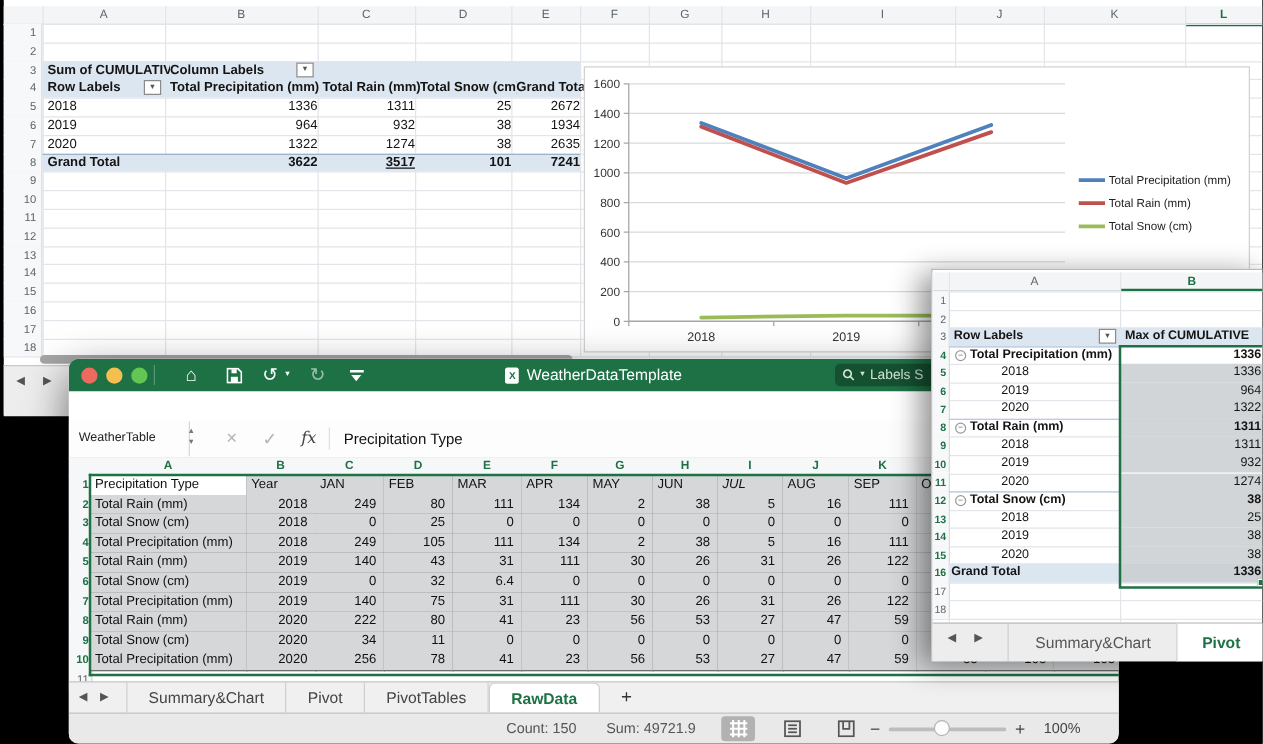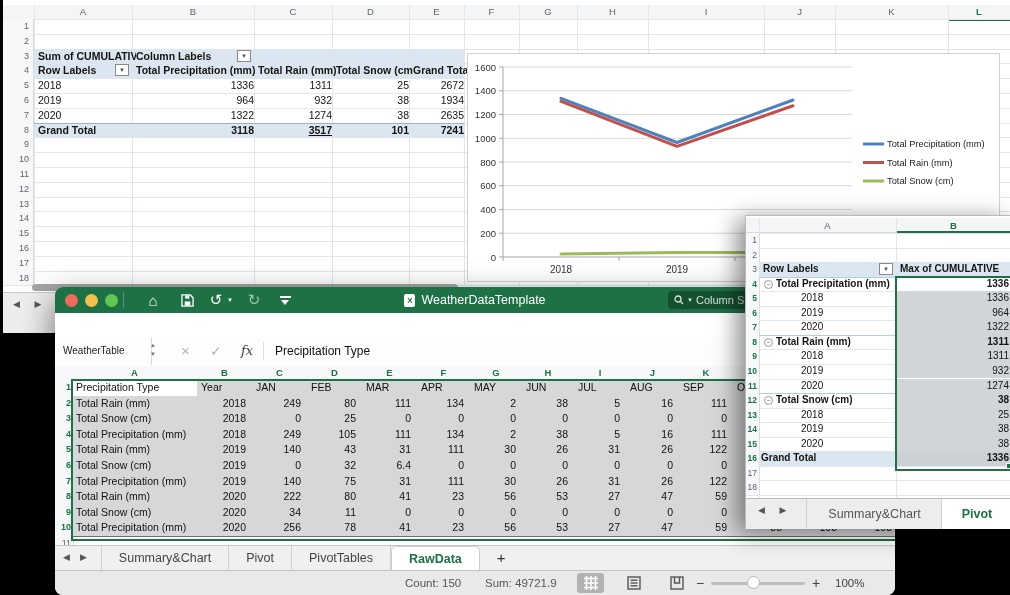--- a/index.html
+++ b/index.html
@@ -163,21 +163,21 @@
         <div class="cell num" style="left: 251px; top: 93px; width: 78px; height: 14.8px; line-height: 14.8px;">932</div>
         <div class="cell num" style="left: 329px; top: 93px; width: 77px; height: 14.8px; line-height: 14.8px;">38</div>
         <div class="cell num" style="left: 406px; top: 93px; width: 55px; height: 14.8px; line-height: 14.8px;">1934</div>
         <div class="cell lbl" style="left: 31px; top: 107.8px; width: 98px; height: 14.8px; line-height: 14.8px;">2020</div>
         <div class="cell num" style="left: 129px; top: 107.8px; width: 122px; height: 14.8px; line-height: 14.8px;">1322</div>
         <div class="cell num" style="left: 251px; top: 107.8px; width: 78px; height: 14.8px; line-height: 14.8px;">1274</div>
         <div class="cell num" style="left: 329px; top: 107.8px; width: 77px; height: 14.8px; line-height: 14.8px;">38</div>
         <div class="cell num" style="left: 406px; top: 107.8px; width: 55px; height: 14.8px; line-height: 14.8px;">2635</div>
         <div class="blueband" style="left: 31px; top: 122.6px; width: 430px; height: 14.8px; border-top: 1px solid rgb(157, 179, 204); box-sizing: border-box;"></div>
         <div class="cell lbl bold" style="left: 31px; top: 122.6px; width: 98px; height: 14.8px; line-height: 14.8px;">Grand Total</div>
-        <div class="cell num bold" style="left: 129px; top: 122.6px; width: 122px; height: 14.8px; line-height: 14.8px;">3118</div>
+        <div class="cell num bold" style="left: 129px; top: 122.6px; width: 122px; height: 14.8px; line-height: 14.8px;">3622</div>
         <div class="cell num bold" style="left: 251px; top: 122.6px; width: 78px; height: 14.8px; line-height: 14.8px; text-decoration: underline;">3517</div>
         <div class="cell num bold" style="left: 329px; top: 122.6px; width: 77px; height: 14.8px; line-height: 14.8px;">101</div>
         <div class="cell num bold" style="left: 406px; top: 122.6px; width: 55px; height: 14.8px; line-height: 14.8px;">7241</div>
       </div>
     <div class="chart-box">
       <svg id="chart-svg" width="529" height="225">
           <line x1="35" y1="179.25" x2="384" y2="179.25" stroke="#d9d9d9" stroke-width="1"></line>
           <line x1="35" y1="155.5" x2="384" y2="155.5" stroke="#d9d9d9" stroke-width="1"></line>
           <line x1="35" y1="131.75" x2="384" y2="131.75" stroke="#d9d9d9" stroke-width="1"></line>
           <line x1="35" y1="108" x2="384" y2="108" stroke="#d9d9d9" stroke-width="1"></line>
@@ -256,21 +256,21 @@
       <div class="wintitle">
         <span class="docicon">X</span>
         <span>WeatherDataTemplate</span>
       </div>
       <div class="searchbox">
         <svg width="10" height="10" viewBox="0 0 10 10">
             <circle cx="4" cy="4" r="3" fill="none" stroke="#d5e6da" stroke-width="1.3"></circle>
             <line x1="6.3" y1="6.3" x2="9" y2="9" stroke="#d5e6da" stroke-width="1.3"></line>
           </svg>
         <span style="font-size:6px;">▼</span>
-        <span>Column S</span>
+        <span>Labels S</span>
       </div>
     </div>
     <div class="fbar">
       <div class="namebox">WeatherTable</div>
       <div class="stepper">▲<br>▼</div>
       <div class="fx-x">×</div>
       <div class="fx-c">✓</div>
       <div class="fx-f">fx</div>
       <div class="fx-sep"></div>
       <div class="ftext">Precipitation Type</div>
@@ -301,21 +301,21 @@
         <div class="fw-rownum rownum sel" style="top: 233.4px; height: 15.6px; line-height: 15.6px; background: rgb(246, 247, 248);">10</div>
         <div class="fw-rownum" style="top: 249px; height: 15.6px; line-height: 15.6px;">11</div>
         <div class="tcell lbl" style="left: 17px; top: 93px; width: 126px; height: 16.6px; line-height: 15.6px; background: rgb(255, 255, 255);">Precipitation Type</div>
         <div class="tcell lbl" style="left: 142px; top: 93px; width: 56px; height: 16.6px; line-height: 15.6px;">Year</div>
         <div class="tcell lbl" style="left: 197px; top: 93px; width: 56px; height: 16.6px; line-height: 15.6px;">JAN</div>
         <div class="tcell lbl" style="left: 252px; top: 93px; width: 56px; height: 16.6px; line-height: 15.6px;">FEB</div>
         <div class="tcell lbl" style="left: 307px; top: 93px; width: 56px; height: 16.6px; line-height: 15.6px;">MAR</div>
         <div class="tcell lbl" style="left: 362px; top: 93px; width: 54px; height: 16.6px; line-height: 15.6px;">APR</div>
         <div class="tcell lbl" style="left: 415px; top: 93px; width: 53px; height: 16.6px; line-height: 15.6px;">MAY</div>
         <div class="tcell lbl" style="left: 467px; top: 93px; width: 53px; height: 16.6px; line-height: 15.6px;">JUN</div>
-        <div class="tcell lbl" style="left: 519px; top: 93px; width: 53px; height: 16.6px; line-height: 15.6px;">JUL</div>
+        <div class="tcell lbl" style="left: 519px; top: 93px; width: 53px; height: 16.6px; line-height: 15.6px; font-style: italic;">JUL</div>
         <div class="tcell lbl" style="left: 571px; top: 93px; width: 54px; height: 16.6px; line-height: 15.6px;">AUG</div>
         <div class="tcell lbl" style="left: 624px; top: 93px; width: 55px; height: 16.6px; line-height: 15.6px;">SEP</div>
         <div class="tcell lbl" style="left: 678px; top: 93px; width: 56px; height: 16.6px; line-height: 15.6px;">OCT</div>
         <div class="tcell lbl" style="left: 733px; top: 93px; width: 56px; height: 16.6px; line-height: 15.6px;"></div>
         <div class="tcell lbl" style="left: 788px; top: 93px; width: 56px; height: 16.6px; line-height: 15.6px;"></div>
         <div class="tcell lbl" style="left: 17px; top: 108.6px; width: 126px; height: 16.6px; line-height: 15.6px;">Total Rain (mm)</div>
         <div class="tcell num" style="left: 142px; top: 108.6px; width: 56px; height: 16.6px; line-height: 15.6px;">2018</div>
         <div class="tcell num" style="left: 197px; top: 108.6px; width: 56px; height: 16.6px; line-height: 15.6px;">249</div>
         <div class="tcell num" style="left: 252px; top: 108.6px; width: 56px; height: 16.6px; line-height: 15.6px;">80</div>
         <div class="tcell num" style="left: 307px; top: 108.6px; width: 56px; height: 16.6px; line-height: 15.6px;">111</div>

